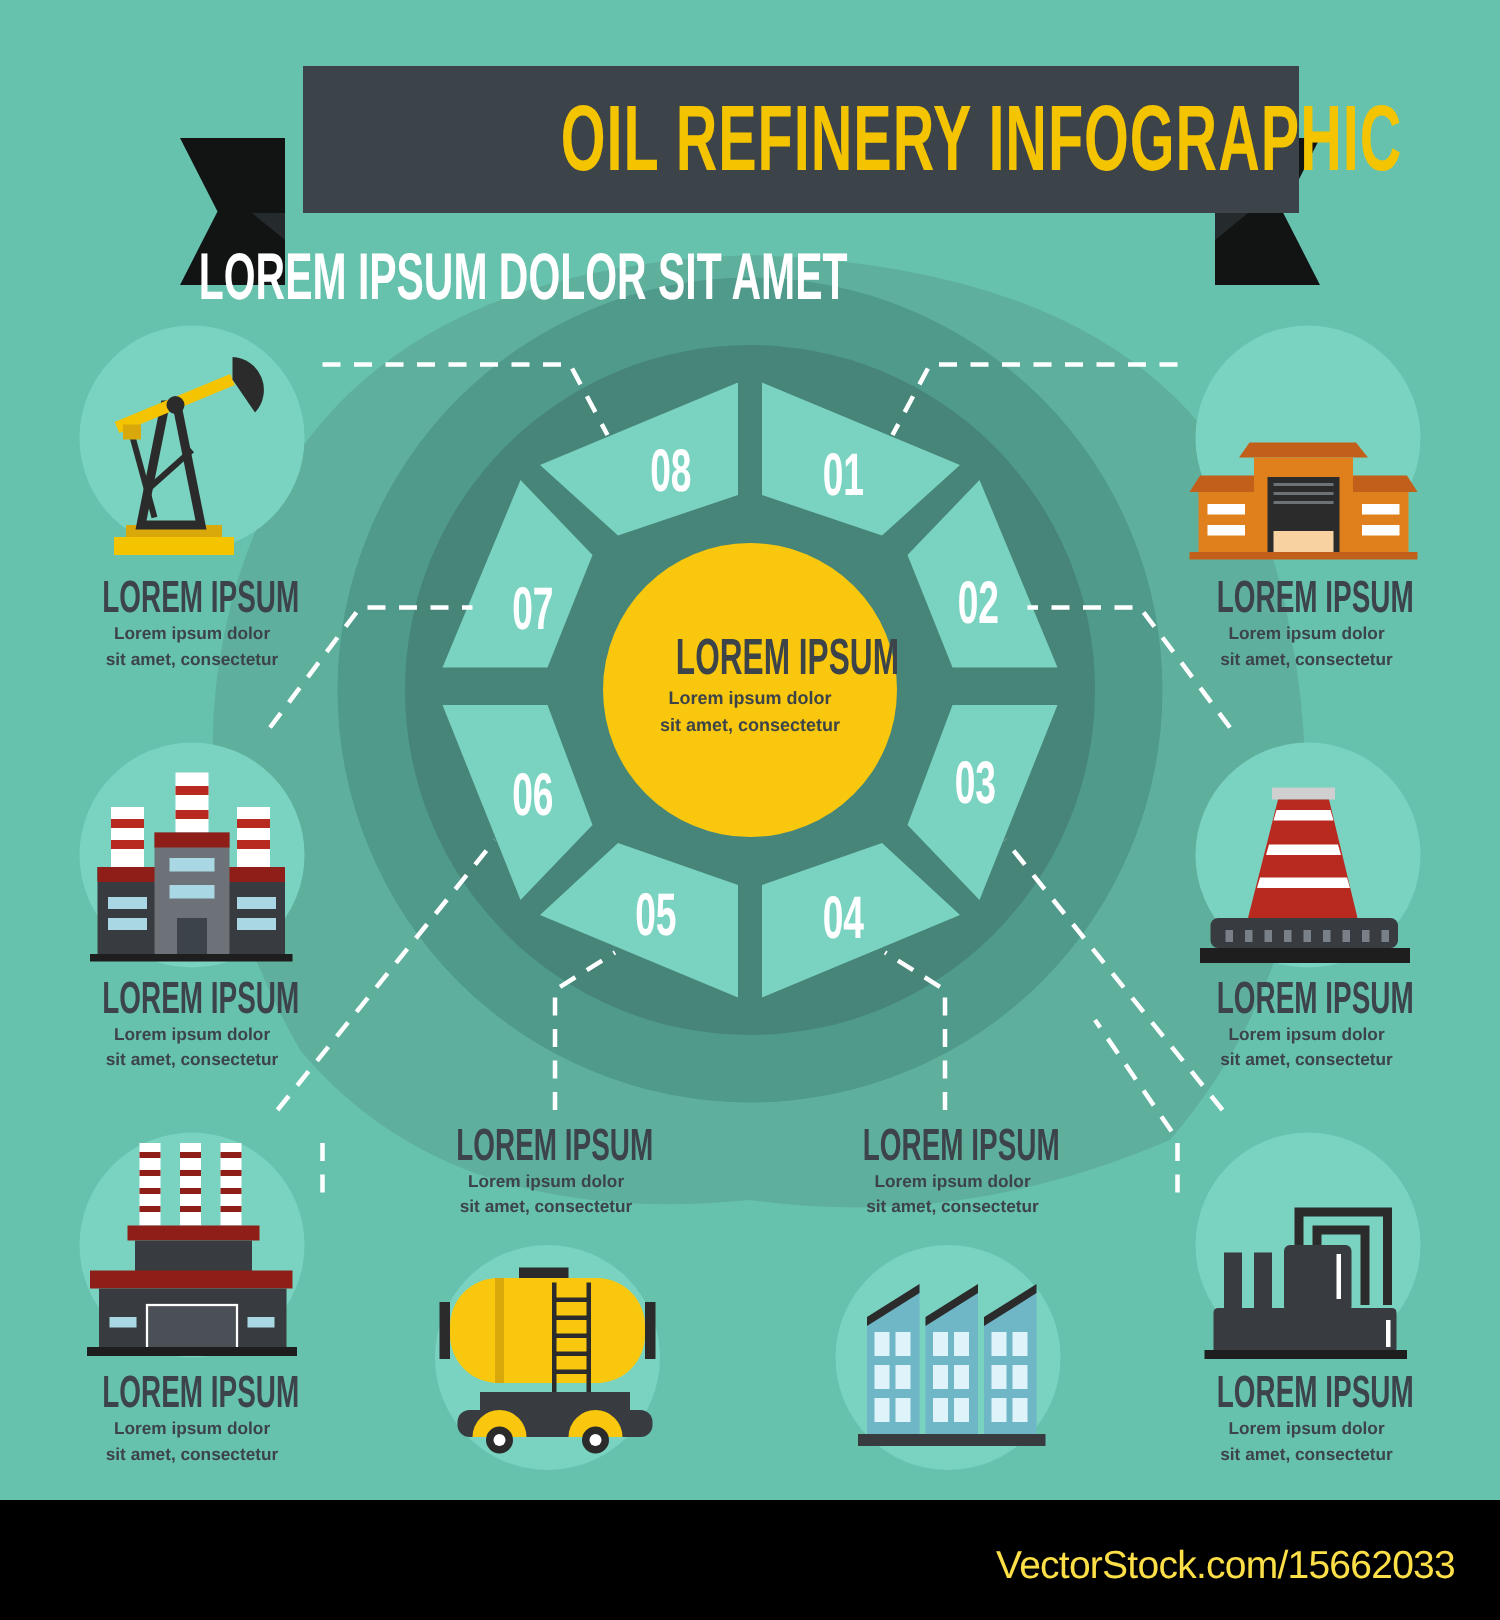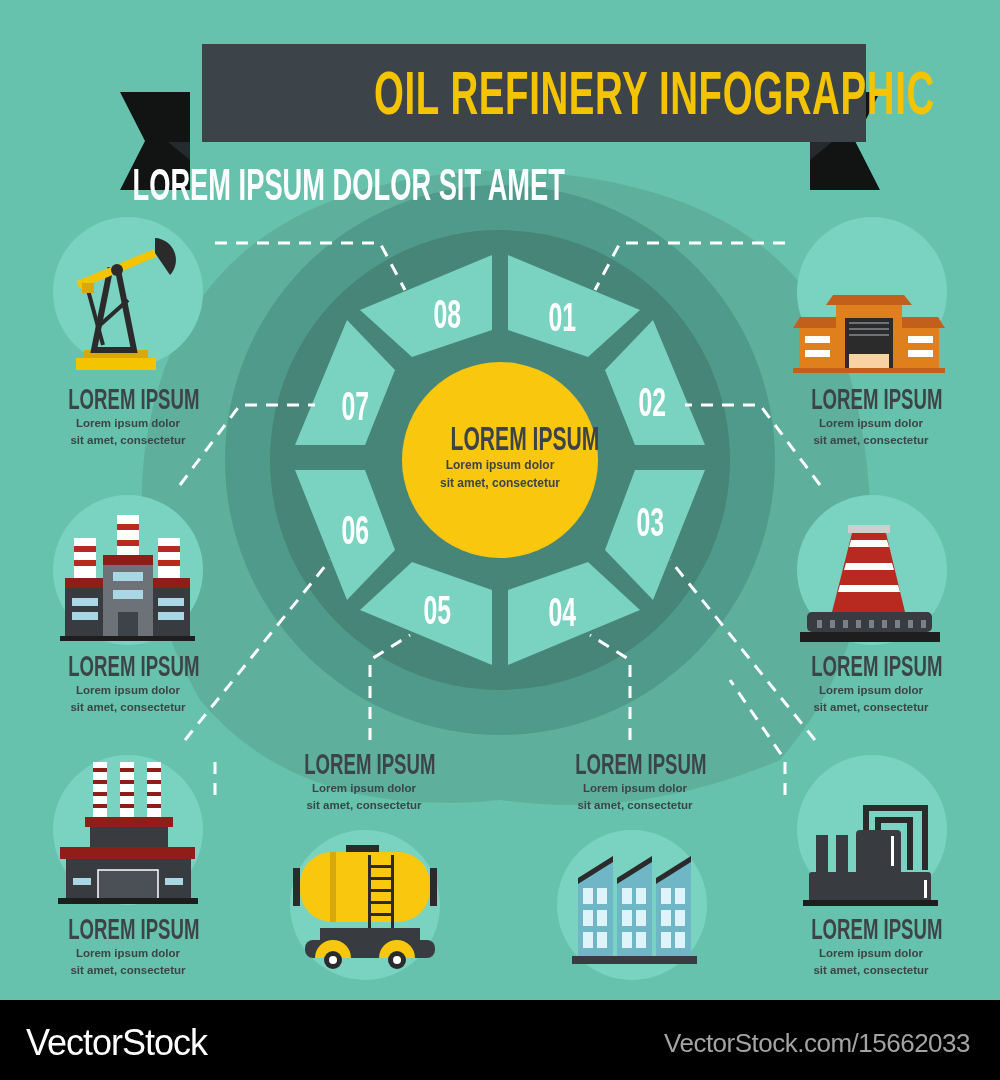--- a/index.html
+++ b/index.html
@@ -12,21 +12,21 @@
   .subtitle .cond{color:#fff;font-size:44px;line-height:50px;}
   .card{position:absolute;width:200px;text-align:center;}
   .card .h{color:#3d4449;font-size:30px;line-height:32px;}
   .card .p{color:#3d4449;font-size:11.5px;line-height:17px;font-weight:bold;}
   .num{position:absolute;color:#fff;font-size:40px;}
   .center-text{position:absolute;left:405px;top:420px;width:190px;text-align:center;}
   .center-text .h{color:#3d4449;font-size:34px;line-height:36px;}
   .center-text .p{color:#3d4449;font-size:12px;line-height:18px;font-weight:bold;}
   .footer{position:absolute;left:0;top:1000px;width:1000px;height:80px;background:#000;}
   .footer .brand{position:absolute;left:26px;top:22px;color:#fff;font-size:36px;font-family:"Liberation Sans",sans-serif;letter-spacing:-1px;}
-  .footer .url{position:absolute;right:30px;top:28px;color:#a3a3a3;font-size:26px;font-family:"Liberation Sans",sans-serif;letter-spacing:-0.5px;}
+  .footer .url{position:absolute;right:30px;top:28px;color:#fde047;font-size:26px;font-family:"Liberation Sans",sans-serif;letter-spacing:-0.5px;}
   svg{position:absolute;left:0;top:0;}
 </style>
 </head>
 <body>
 
 <div class="canvas">
   <svg width="1000" height="1000" viewBox="0 0 1000 1000">
 
     <path d="M150 420 Q 200 180 500 170 Q 820 180 860 420 Q 900 620 780 760 Q 640 820 500 800 Q 300 820 200 700 Q 120 560 150 420 Z" fill="#5eb09d"></path>
 
@@ -307,15 +307,14 @@
     <div class="p">sit amet, consectetur</div>
   </div>
   <div class="card" style="left:771px;top:913px;">
     <div><span class="cond h">LOREM IPSUM</span></div>
     <div class="p">Lorem ipsum dolor</div>
     <div class="p">sit amet, consectetur</div>
   </div>
 </div>
 
 <div class="footer">
-  <span class="brand">VectorStock</span>
   <span class="url">VectorStock.com/15662033</span>
 </div>
 
 </body></html>

